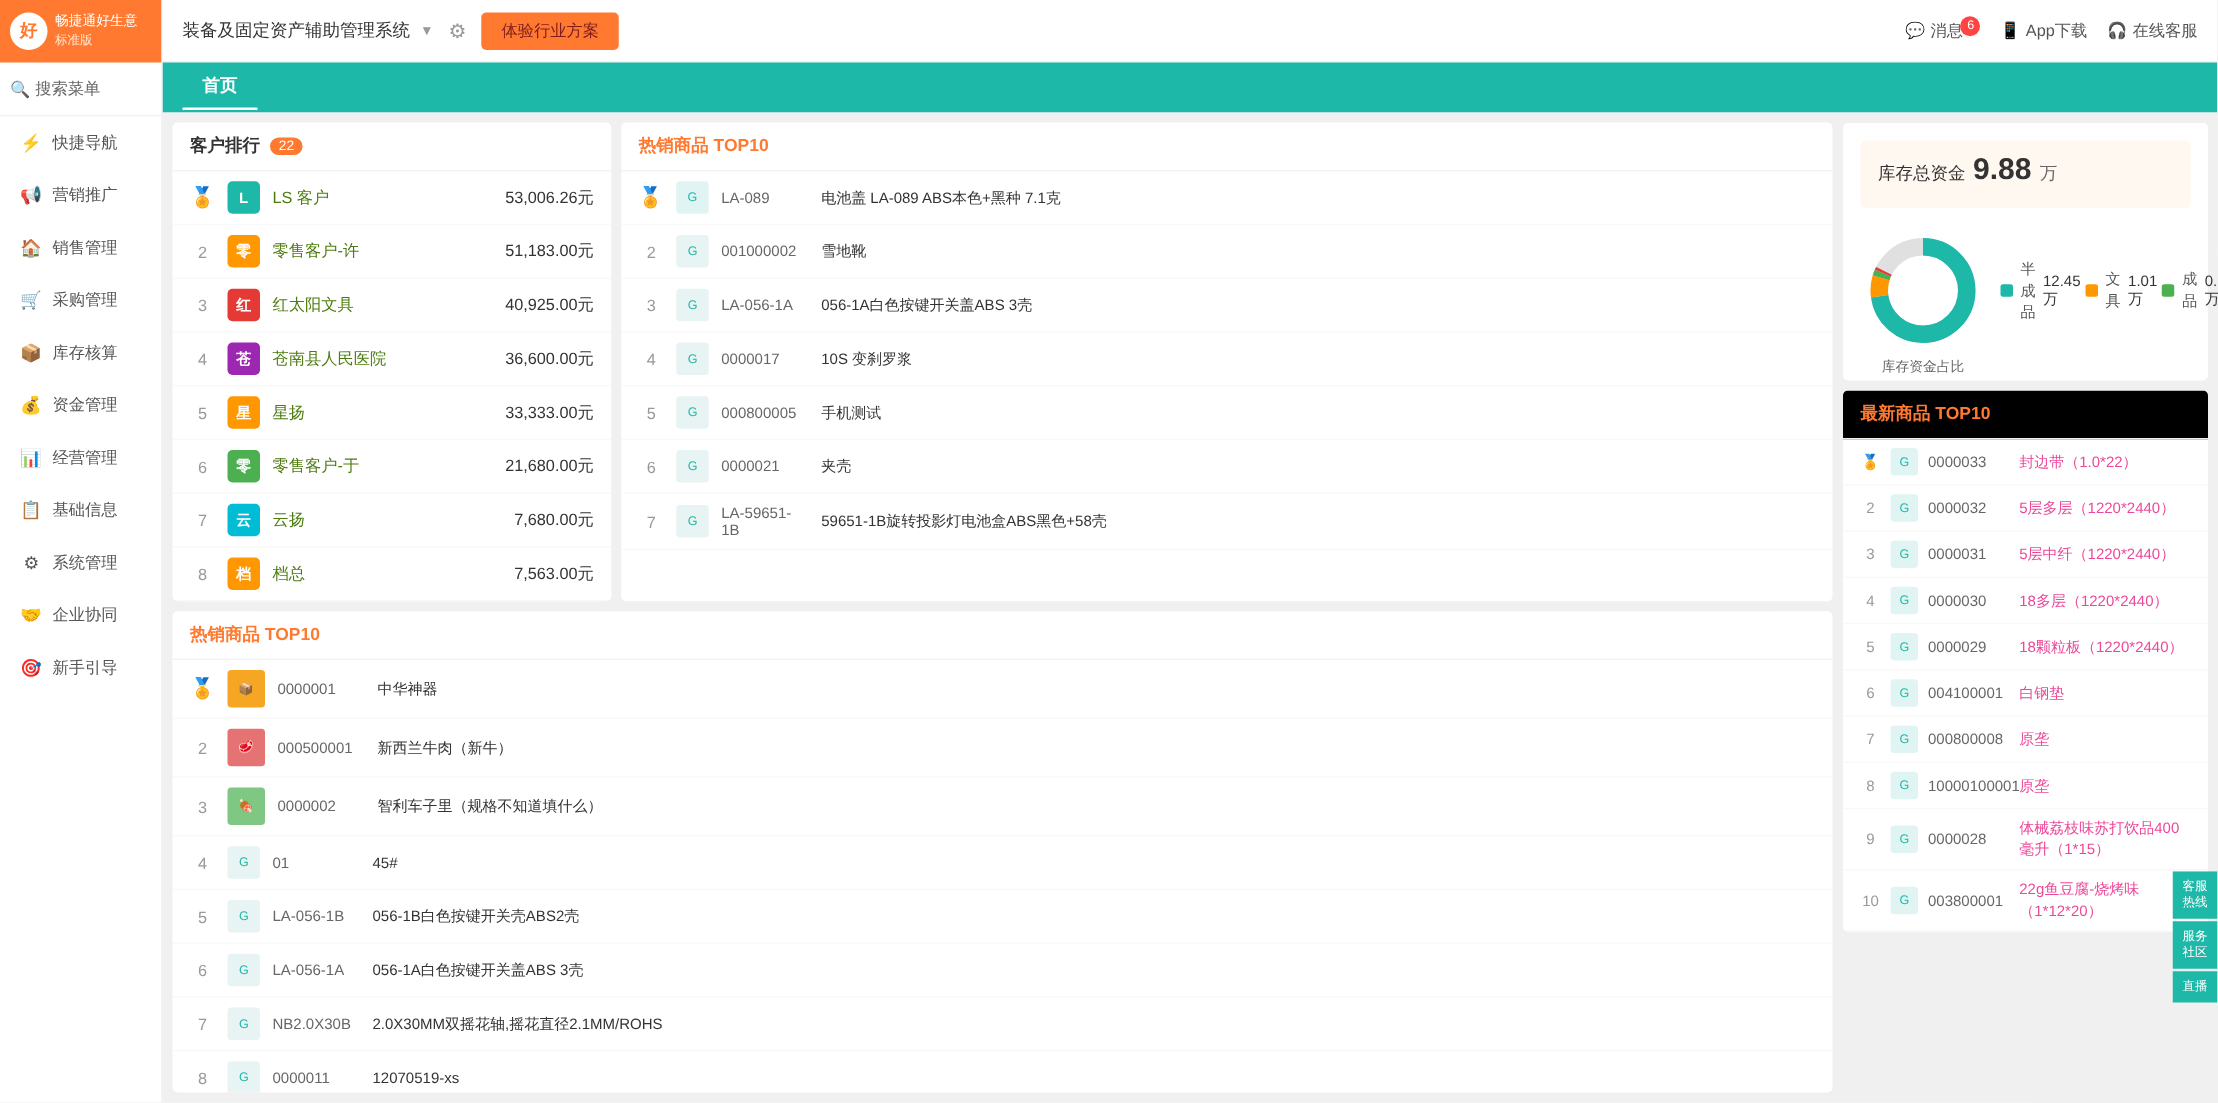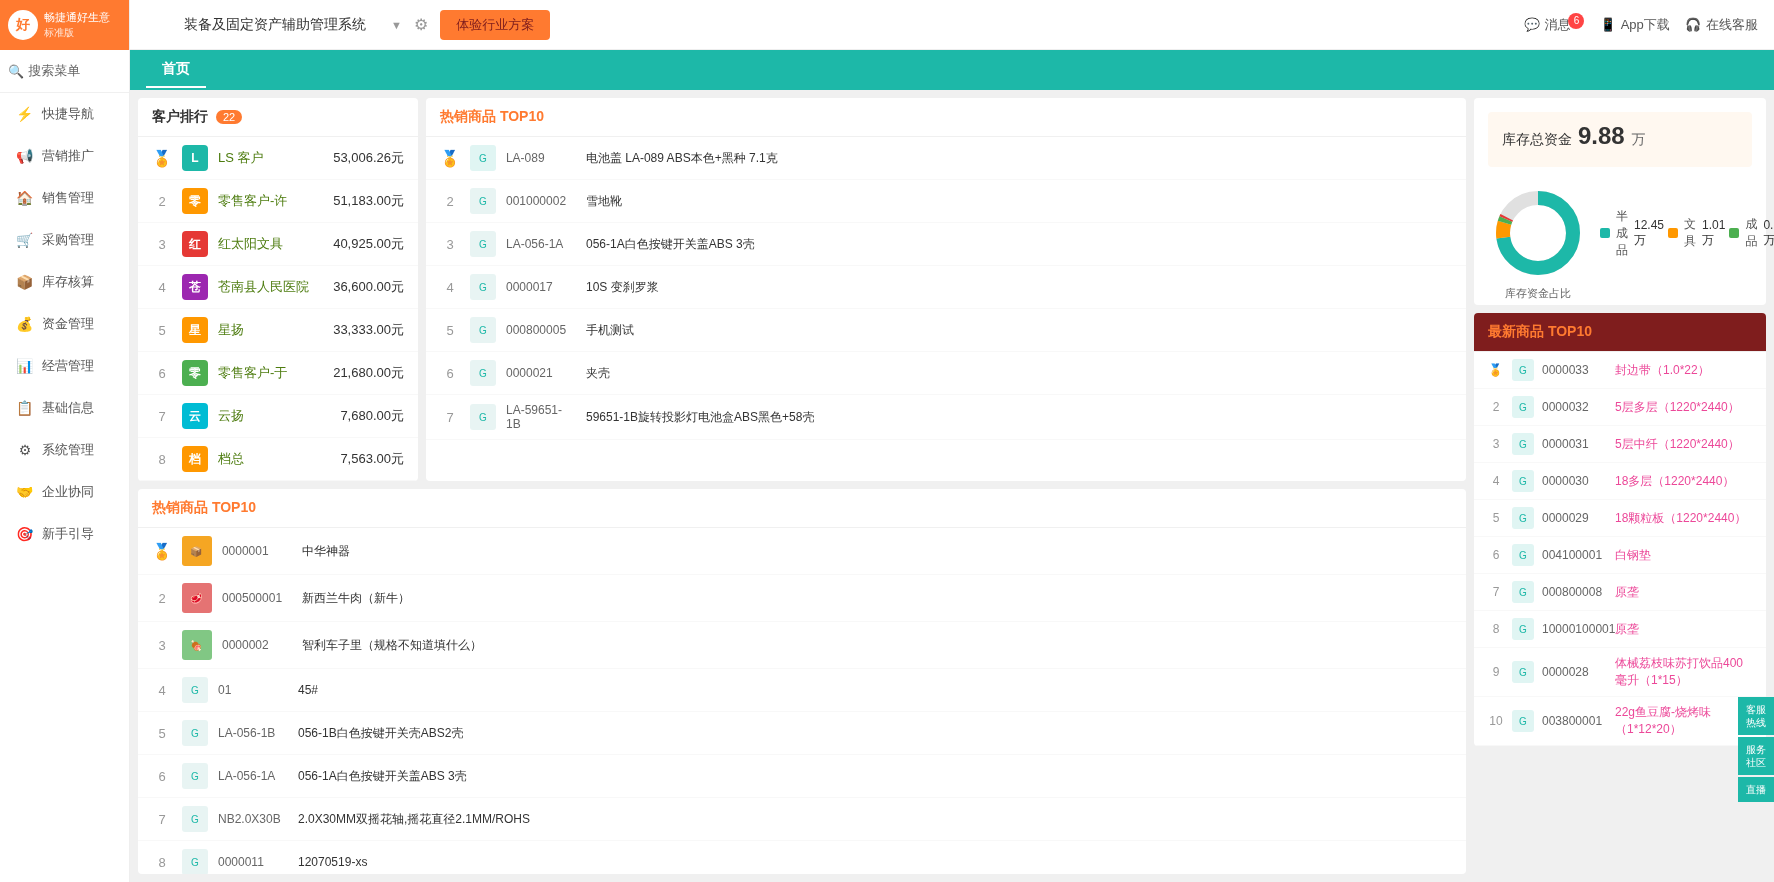--- a/index.html
+++ b/index.html
@@ -75,24 +75,23 @@
       background: #fff;
       display: flex;
       align-items: center;
       padding: 0 16px;
       border-bottom: 1px solid #eee;
       gap: 12px;
     }
     .topbar-title {
       display: flex;
       align-items: center;
-      gap: 25px;
+      gap: 8px;
       font-size: 14px;
       color: #333;
-      margin-left: 38px;
     }
     .topbar-title .dropdown-arrow { color: #999; font-size: 11px; }
     .topbar-settings { color: #999; font-size: 16px; cursor: pointer; }
     .topbar-trial-btn {
       background: #ff7a30;
       color: #7f1d1d;
       border: none;
       border-radius: 4px;
       padding: 6px 16px;
       cursor: pointer;
@@ -268,21 +267,21 @@
     .legend-item { display: flex; align-items: center; gap: 6px; }
     .legend-dot { width: 10px; height: 10px; border-radius: 2px; flex-shrink: 0; }
     .legend-name { flex: 1; color: #555; }
     .legend-value { color: #333; font-weight: 500; }
 
     
     .donut-svg { width: 100px; height: 100px; }
 
     
     .newest-panel { background: #fff; border-radius: 4px; overflow: hidden; }
-    .newest-panel .panel-header { background: #7f1d1d; }
+    .newest-panel .panel-header { background: #000000; }
     .newest-item {
       display: flex;
       align-items: center;
       padding: 7px 14px;
       border-bottom: 1px solid #f8f8f8;
       gap: 8px;
     }
     .newest-rank { width: 16px; color: #999; font-size: 12px; flex-shrink: 0; text-align: center; }
     .newest-icon { width: 22px; height: 22px; border-radius: 3px; background: #e0f5f3; display: flex; align-items: center; justify-content: center; font-size: 10px; color: #1db8a8; flex-shrink: 0; }
     .newest-code { color: #666; font-size: 12px; width: 65px; flex-shrink: 0; }
@@ -416,21 +415,21 @@
 
   <div class="sub-nav">
     <div class="sub-nav-item active">首页</div>
   </div>
 
   <div class="content">
     <div class="main-content" style="padding:8px;">
 
       <div class="cols-2">
 
-        <div class="panel" style="width:280px; flex-shrink:0;">
+        <div class="panel" style="width:351px; flex-shrink:0;">
           <div class="panel-header">
             <span>客户排行</span>
             <span class="badge-count">22</span>
           </div>
           <div class="rank-list">
             <div class="rank-item">
               <span class="rank-medal medal-gold">🏅</span>
               <div class="rank-avatar" style="background:#1db8a8;">L</div>
               <span class="rank-name">LS 客户</span>
               <span class="rank-amount">53,006.26元</span>

